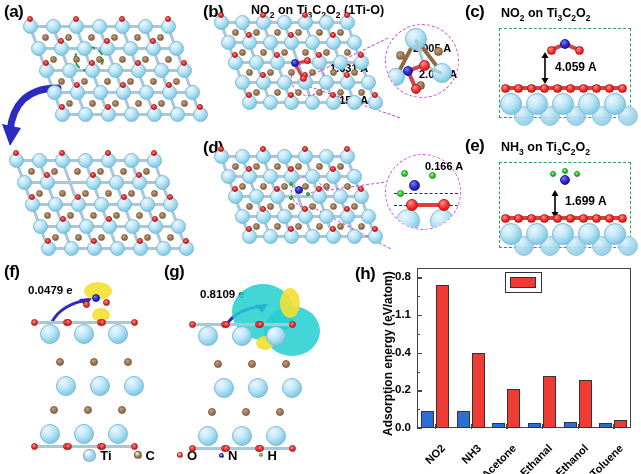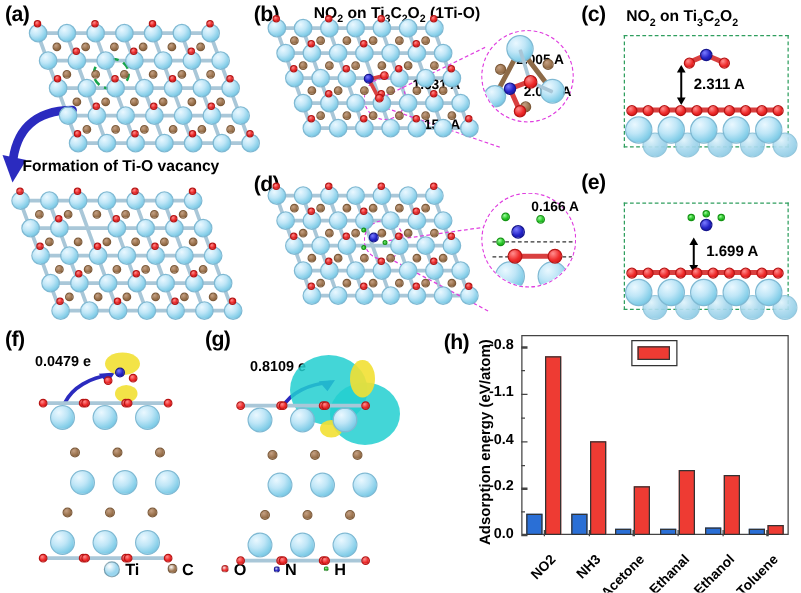--- a/index.html
+++ b/index.html
@@ -236,21 +236,20 @@
         <div class="atom ti" style="left: 192.5px; top: 106.5px; width: 15px; height: 15px; z-index: 3;"></div>
         <div class="atom o" style="left: 197px; top: 104px; width: 6px; height: 6px; z-index: 5;"></div>
       </div>
     <div class="dash-circle" style="left:74px;top:46px;width:30px;height:26px;"></div>
 
     <svg class="ov" style="left:0;top:84px;width:80px;height:70px;">
       <path d="M58,4 C26,4 12,22 10,48" stroke="#2b2bbf" stroke-width="7" fill="none" stroke-linecap="round"></path>
       <path d="M2,40 L10,62 L21,44 Z" fill="#2b2bbf"></path>
     </svg>
 
-    <div class="ptitle" style="position:absolute;left:18px;top:126px;font-size:12.5px;">Formation of Ti-O vacancy</div>
 
     <div id="lattice-a-bot" style="position: absolute; inset: 0px;">
         <div class="bond " style="left: 16px; top: 158.5px; width: 23px; height: 3px; transform: rotate(0deg); z-index: 0;"></div>
         <div class="bond " style="left: 16px; top: 158.5px; width: 23.4094px; height: 3px; transform: rotate(70.0169deg); z-index: 0;"></div>
         <div class="atom c" style="left: 28.46px; top: 167.94px; width: 7px; height: 7px; z-index: 2;"></div>
         <div class="atom ti" style="left: 8.5px; top: 152.5px; width: 15px; height: 15px; z-index: 3;"></div>
         <div class="atom o" style="left: 13px; top: 150px; width: 6px; height: 6px; z-index: 5;"></div>
         <div class="bond " style="left: 39px; top: 158.5px; width: 23px; height: 3px; transform: rotate(0deg); z-index: 0;"></div>
         <div class="bond " style="left: 39px; top: 158.5px; width: 23.4094px; height: 3px; transform: rotate(70.0169deg); z-index: 0;"></div>
         <div class="atom c" style="left: 51.46px; top: 167.94px; width: 7px; height: 7px; z-index: 2;"></div>
@@ -595,21 +594,21 @@
         <div class="atom o" style="left: 85.5px; top: 45.5px; width: 9px; height: 9px; z-index: 9;"></div>
         <div class="atom o" style="left: 113.5px; top: 45.5px; width: 9px; height: 9px; z-index: 9;"></div>
         <div class="bond bond-r" style="left: 90px; top: 48px; width: 15.2315px; height: 4px; transform: rotate(-23.1986deg); z-index: 8;"></div>
         <div class="bond bond-r" style="left: 104px; top: 42px; width: 15.2315px; height: 4px; transform: rotate(23.1986deg); z-index: 8;"></div>
       </div>
     <svg class="ov" style="left:78px;top:52px;width:12px;height:32px;">
       <line x1="6" y1="3" x2="6" y2="29" stroke="#000" stroke-width="1.6"></line>
       <path d="M6,0 L2.5,6 L9.5,6 Z" fill="#000"></path>
       <path d="M6,32 L2.5,26 L9.5,26 Z" fill="#000"></path>
     </svg>
-    <div class="dim" style="position:absolute;left:94px;top:60px;">2.311 A</div>
+    <div class="dim" style="position:absolute;left:94px;top:60px;">4.059 A</div>
   </div>
 
   <div class="panel" id="panel-d" style="left:203px;top:128px;width:258px;height:128px;">
     <div class="plabel" style="position:absolute;left:0;top:10px;">(d)</div>
 
     <div id="lattice-d" style="position: absolute; inset: 0px;">
         <div class="bond " style="left: 18px; top: 26.5px; width: 21px; height: 3px; transform: rotate(0deg); z-index: 0;"></div>
         <div class="bond " style="left: 18px; top: 26.5px; width: 21.1896px; height: 3px; transform: rotate(70.71deg); z-index: 0;"></div>
         <div class="atom c" style="left: 28.92px; top: 34.9px; width: 7px; height: 7px; z-index: 2;"></div>
         <div class="atom ti" style="left: 10.5px; top: 20.5px; width: 15px; height: 15px; z-index: 3;"></div>
@@ -765,20 +764,21 @@
         <div class="atom h" style="left: 10.5px; top: 34.5px; width: 7px; height: 7px; z-index: 6;"></div>
         <div class="hline" style="left: 8px; top: 38px; width: 64px;"></div>
         <div class="hline" style="left: 8px; top: 50px; width: 64px;"></div>
       </div>
 
     <div class="dim-sm" style="position:absolute;left:222px;top:32px;">0.166 A</div>
   </div>
 
   <div class="panel" id="panel-e" style="left:461px;top:128px;width:180px;height:128px;">
     <div class="plabel" style="position:absolute;left:4px;top:8px;">(e)</div>
+    <div class="ptitle" id="title-e" style="position:absolute;left:40px;top:12px;">NH<sub>3</sub> on Ti<sub>3</sub>C<sub>2</sub>O<sub>2</sub></div>
     <div class="dash-box" style="left:38px;top:34px;width:132px;height:86px;"></div>
     <div id="slab-e" style="position: absolute; left: 0px; top: 0px;">
         <div class="atom ti" style="left: 39px; top: 95px; width: 22px; height: 22px; z-index: 2;"></div>
         <div class="atom o" style="left: 39.5px; top: 85.5px; width: 9px; height: 9px; z-index: 4;"></div>
         <div class="atom o" style="left: 52.5px; top: 85.5px; width: 9px; height: 9px; z-index: 4;"></div>
         <div class="bond bond-r" style="left: 44px; top: 88px; width: 13px; height: 4px; transform: rotate(0deg); z-index: 3;"></div>
         <div class="bond bond-r" style="left: 57px; top: 88px; width: 13px; height: 4px; transform: rotate(0deg); z-index: 3;"></div>
         <div class="atom ti-b" style="left: 53px; top: 108px; width: 20px; height: 20px; z-index: 1;"></div>
         <div class="atom ti" style="left: 65px; top: 95px; width: 22px; height: 22px; z-index: 2;"></div>
         <div class="atom o" style="left: 65.5px; top: 85.5px; width: 9px; height: 9px; z-index: 4;"></div>

